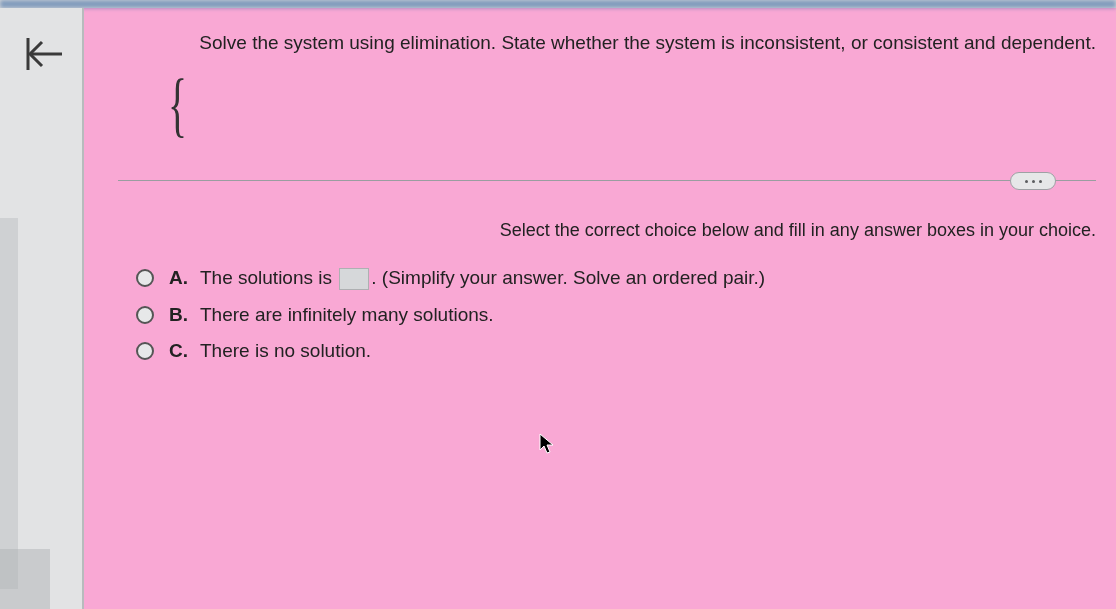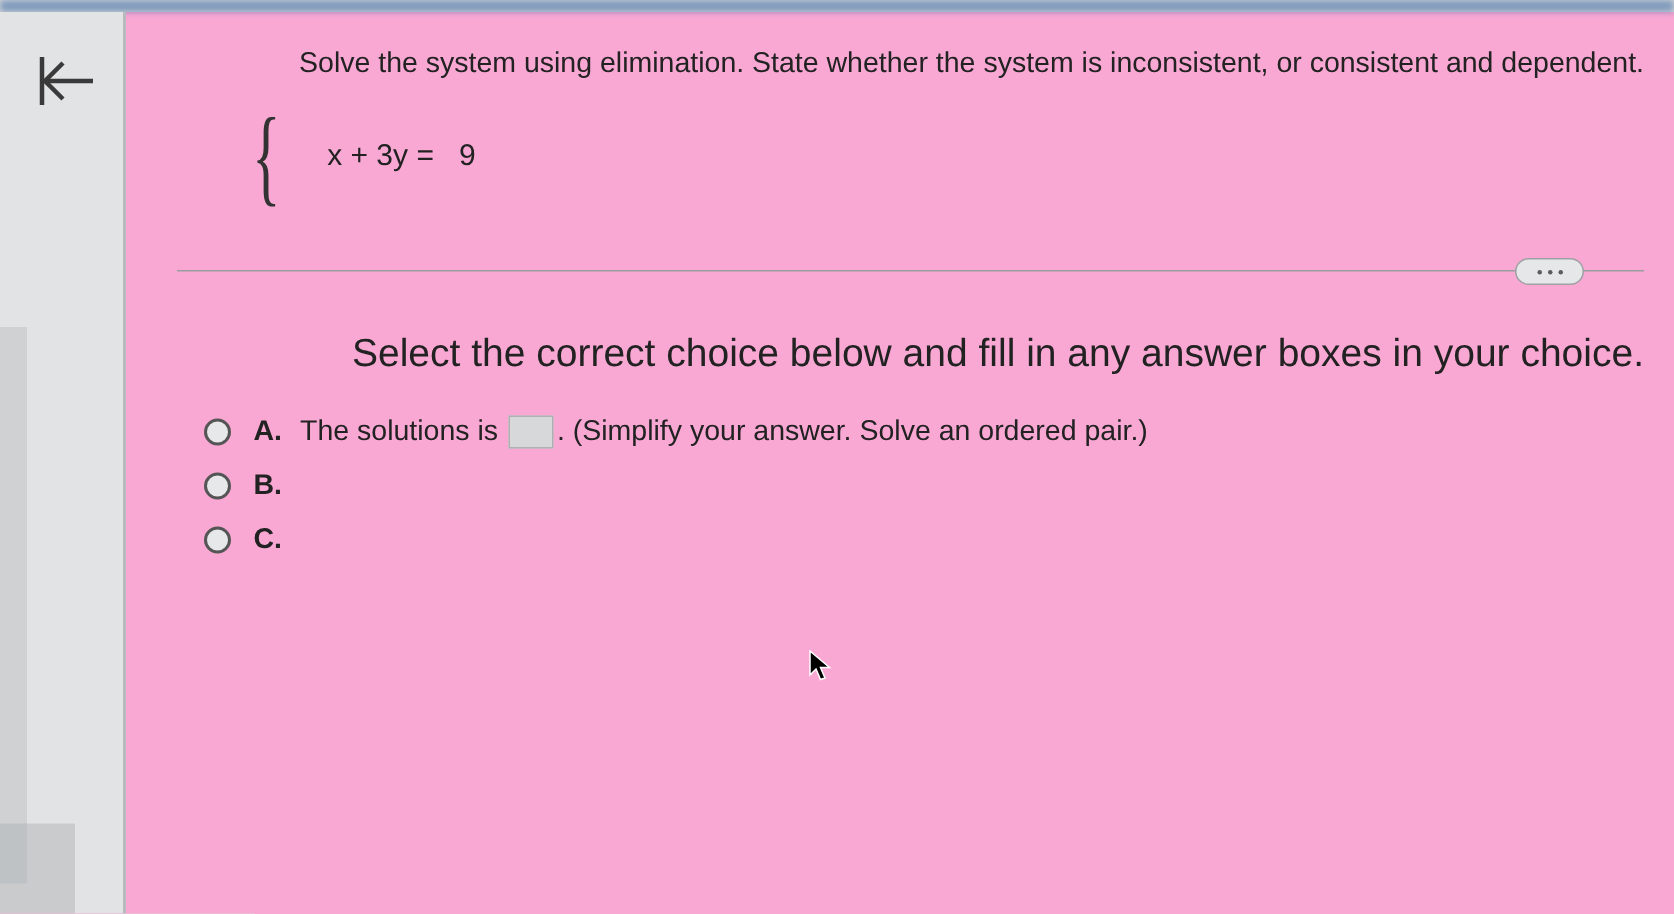--- a/index.html
+++ b/index.html
@@ -108,21 +108,21 @@
     display: flex;
     align-items: center;
     justify-content: center;
     gap: 4px;
     cursor: pointer;
   }
   .dots-btn span {
     width: 3px; height: 3px; border-radius: 50%; background: #5b5d5f;
   }
   .instruct {
-    font-size: 26px;
+    font-size: 18px;
     color: #222;
     margin-bottom: 26px;
   }
   .choices {
     padding-left: 18px;
   }
   .choice {
     display: flex;
     align-items: center;
     gap: 12px;
@@ -178,21 +178,20 @@
     <div class="sidebar-stub2"></div>
   </div>
 
   <div class="content">
 
     <div class="question">Solve the system using elimination. State whether the system is inconsistent, or consistent and dependent.</div>
 
     <div class="equations">
       <div class="brace">{</div>
       <div class="eqlines">
-        <div> x + 3y =   9</div>
       </div>
     </div>
 
     <div class="divider-row">
       <div class="divider"></div>
       <div class="dots-btn">
         <span></span>
         <span></span>
         <span></span>
       </div>
@@ -206,25 +205,27 @@
         <div class="radio"></div>
         <div class="choice-letter">A.</div>
         <div>
           <span>The solutions is </span><span class="answer-box"></span><span>. (Simplify your answer. Solve an ordered pair.)</span>
         </div>
       </div>
 
       <div class="choice">
         <div class="radio"></div>
         <div class="choice-letter">B.</div>
+        <div>There are infinitely many solutions.</div>
       </div>
 
       <div class="choice">
         <div class="radio"></div>
         <div class="choice-letter">C.</div>
+        <div>There is no solution.</div>
       </div>
 
     </div>
 
     <svg class="cursor-arrow" width="18" height="22" viewBox="0 0 18 22">
       <path d="M1 1 L1 17 L5 13 L8 20 L11 19 L8 12 L14 12 Z" fill="#000" stroke="#fff" stroke-width="1"></path>
     </svg>
 
   </div>
 </div>

